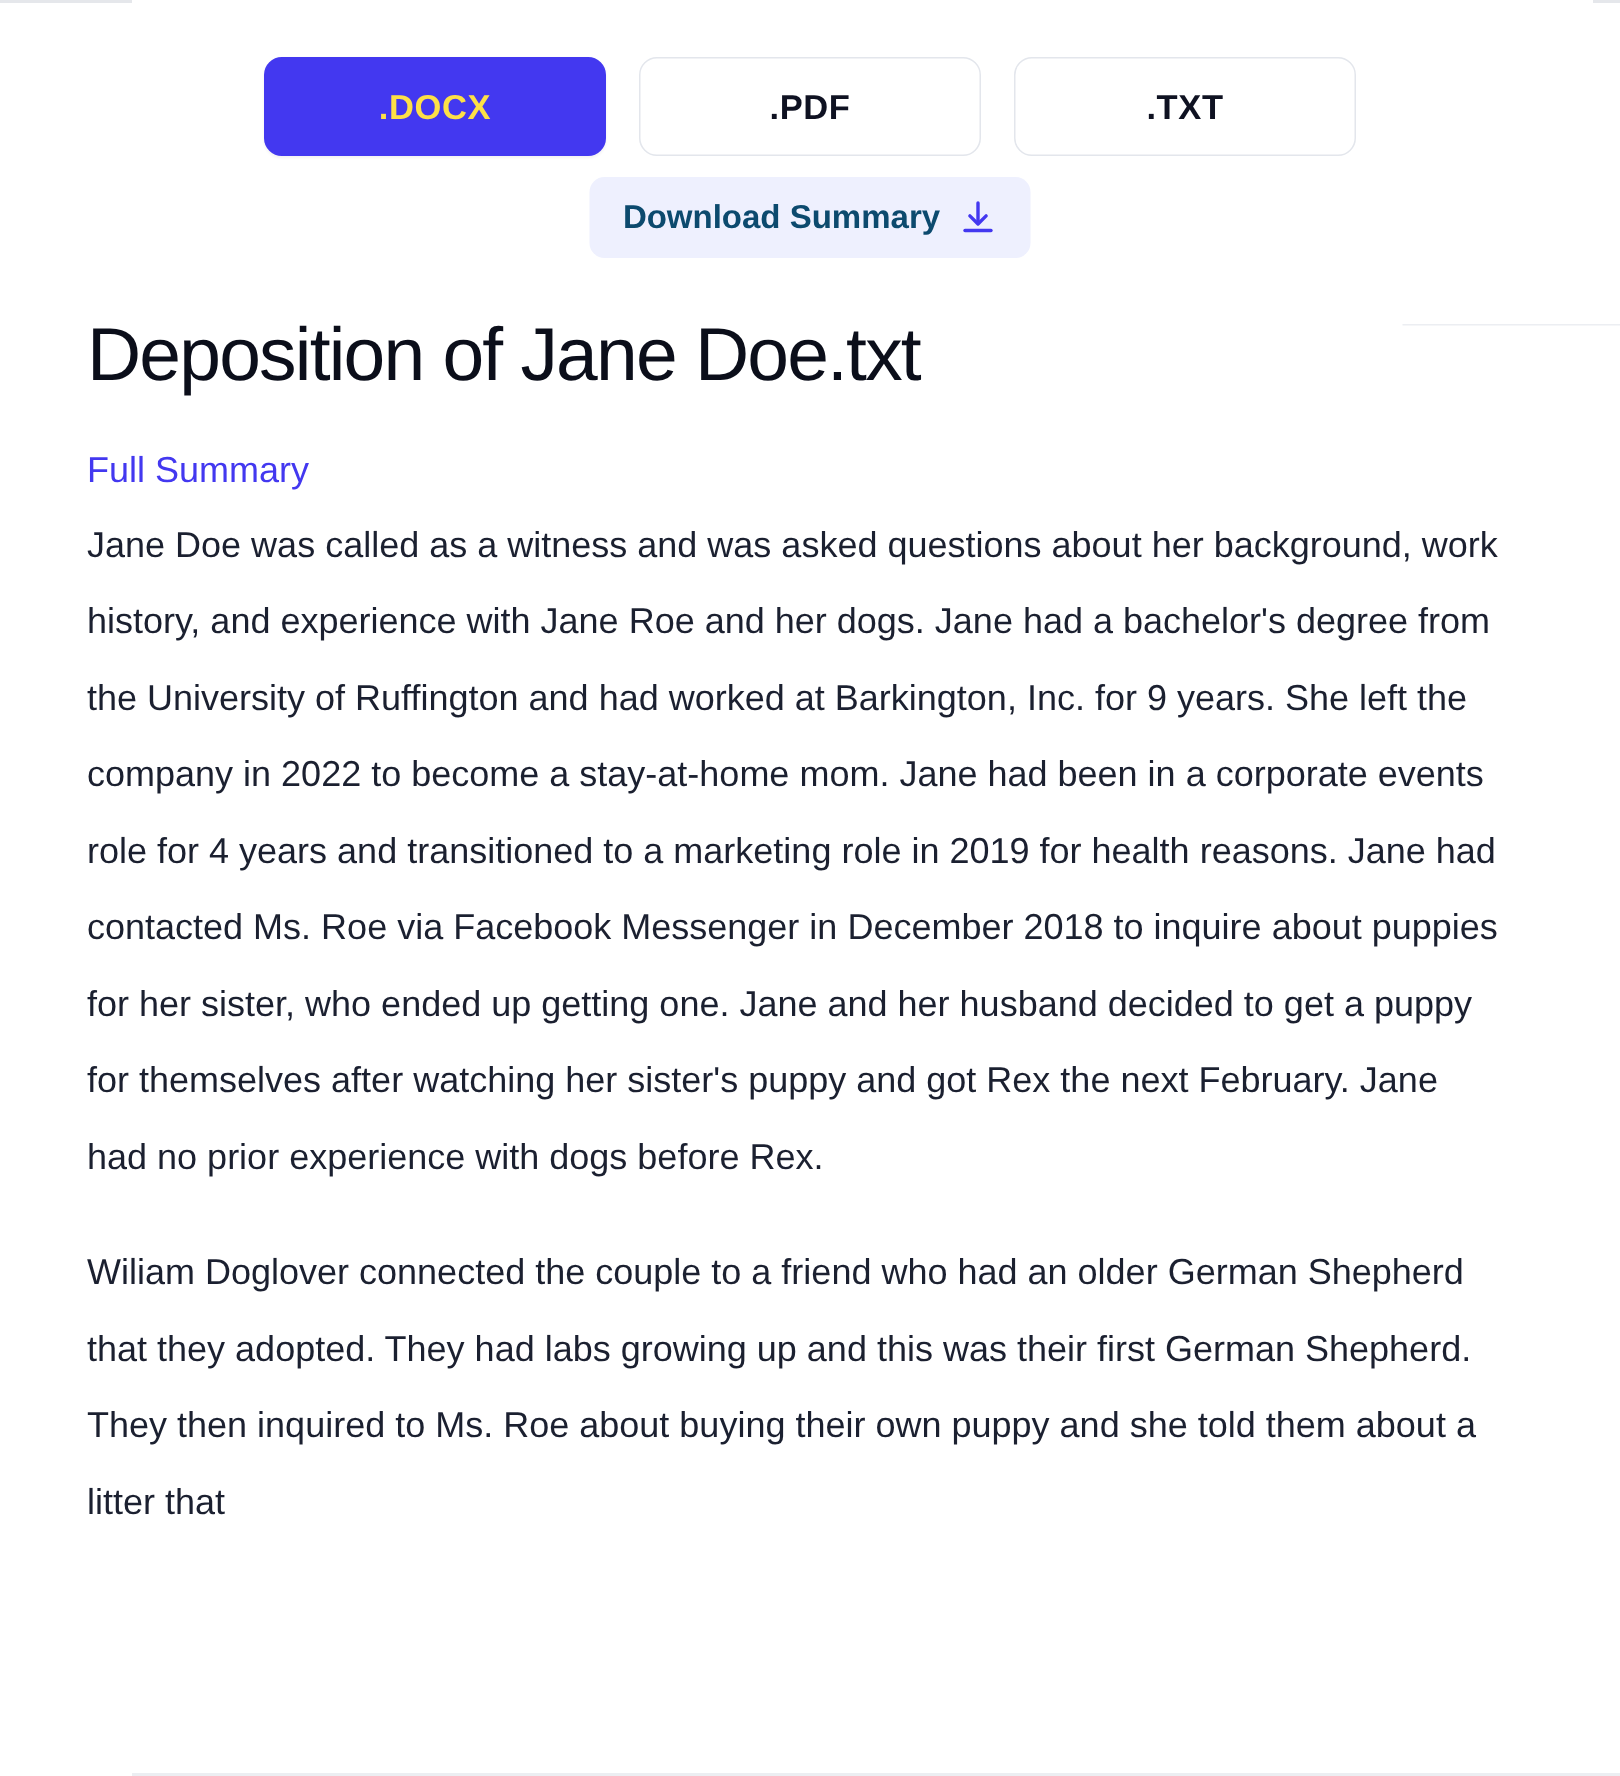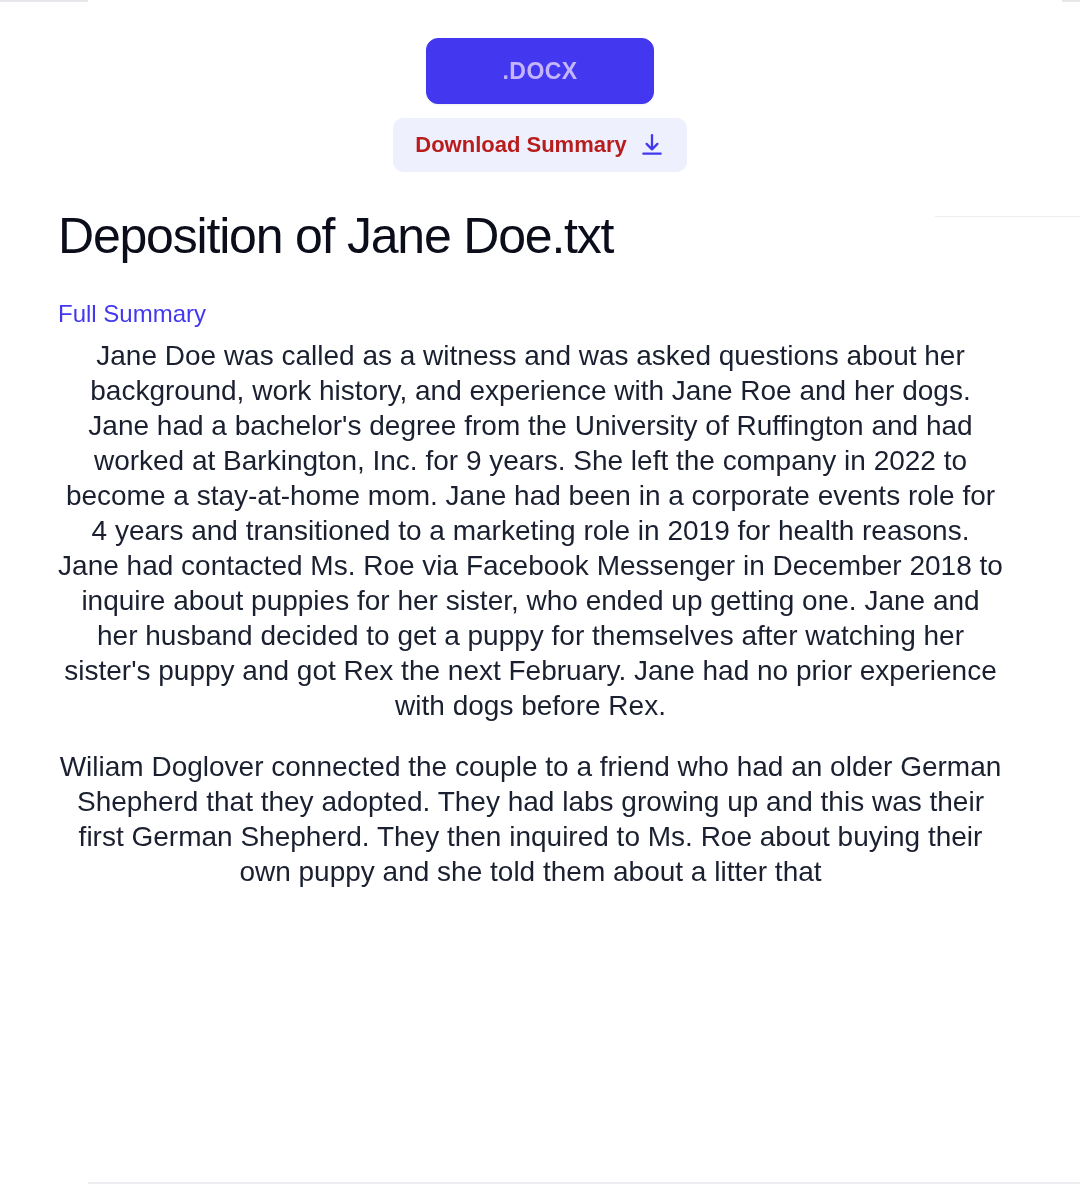--- a/index.html
+++ b/index.html
@@ -59,37 +59,37 @@
     letter-spacing: 0.4px;
     display: flex;
     align-items: center;
     justify-content: center;
     box-sizing: border-box;
     cursor: pointer;
   }
   .format-btn.active {
     background: #4338f0;
     border-color: #4338f0;
-    color: #c4b5fd;
+    color: #fde047;
     box-shadow: 0 1px 2px rgba(16,24,40,0.06);
     text-align: center;
   }
 
   
   .download-row {
     display: flex;
     justify-content: center;
     margin-top: 14px;
   }
   .download-pill {
     display: inline-flex;
     align-items: center;
     gap: 12px;
     background: #eef0fe;
-    color: #b91c1c;
+    color: #0c4a6e;
     border: none;
     border-radius: 10px;
     padding: 14px 22px;
     font-size: 22px;
     font-weight: bold;
     cursor: pointer;
   }
   .download-icon {
     display: inline-flex;
     align-items: center;
@@ -112,26 +112,25 @@
     color: #0b0e1a;
     margin: 0 0 34px 0;
   }
   .section-label {
     color: #4338f0;
     font-size: 24px;
     font-weight: normal;
     margin: 0 0 10px 0;
   }
   .para {
-    font-size: 28px;
-    line-height: 35px;
+    font-size: 24px;
+    line-height: 51px;
     color: #1b2030;
     margin: 0 0 26px 0;
     max-width: 945px;
-    text-align: center;
   }
   .para:last-child {
     margin-bottom: 0;
   }
 
   
   .hairline-right {
     position: absolute;
     top: 8px;
     right: 0;
@@ -152,20 +151,22 @@
 </head>
 <body>
 
 <div class="page">
 
   <div class="edge-rule-left"></div>
   <div class="edge-rule-right"></div>
 
   <div class="format-row">
     <button class="format-btn active">.DOCX</button>
+    <button class="format-btn">.PDF</button>
+    <button class="format-btn">.TXT</button>
   </div>
 
   <div class="download-row">
     <button class="download-pill">
       <span>Download Summary</span>
       <span class="download-icon">
         <svg width="26" height="26" viewBox="0 0 24 24" fill="none" stroke="#4338f0" stroke-width="2.1" stroke-linecap="round" stroke-linejoin="round">
           <path d="M12 3v12"></path>
           <path d="M7 11l5 5 5-5"></path>
           <path d="M4 20h16"></path>

